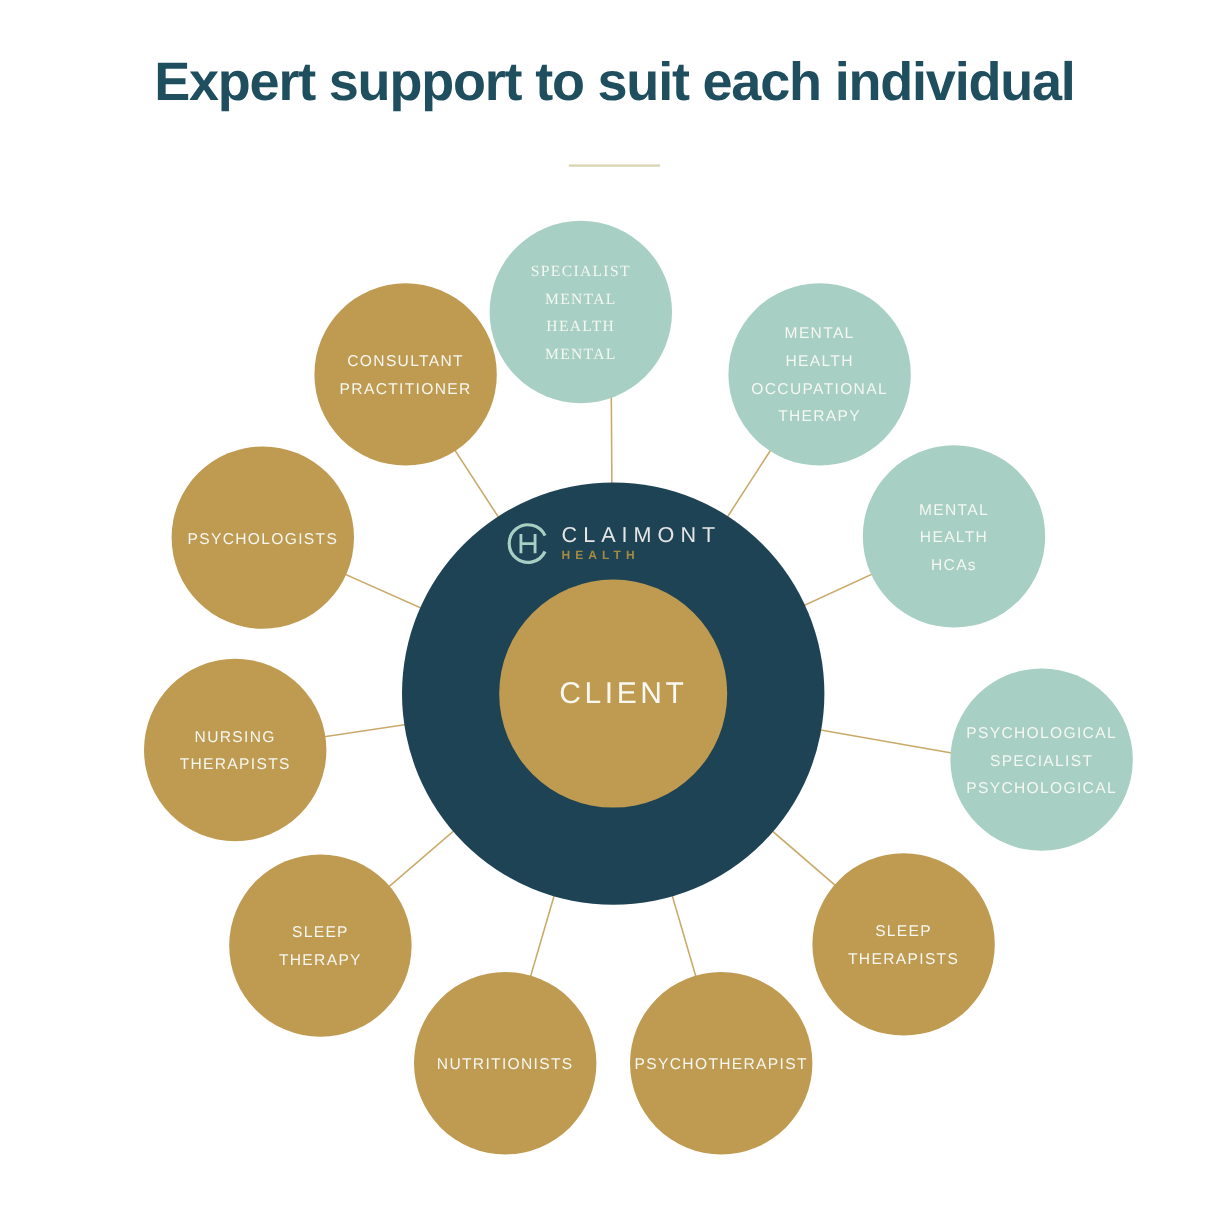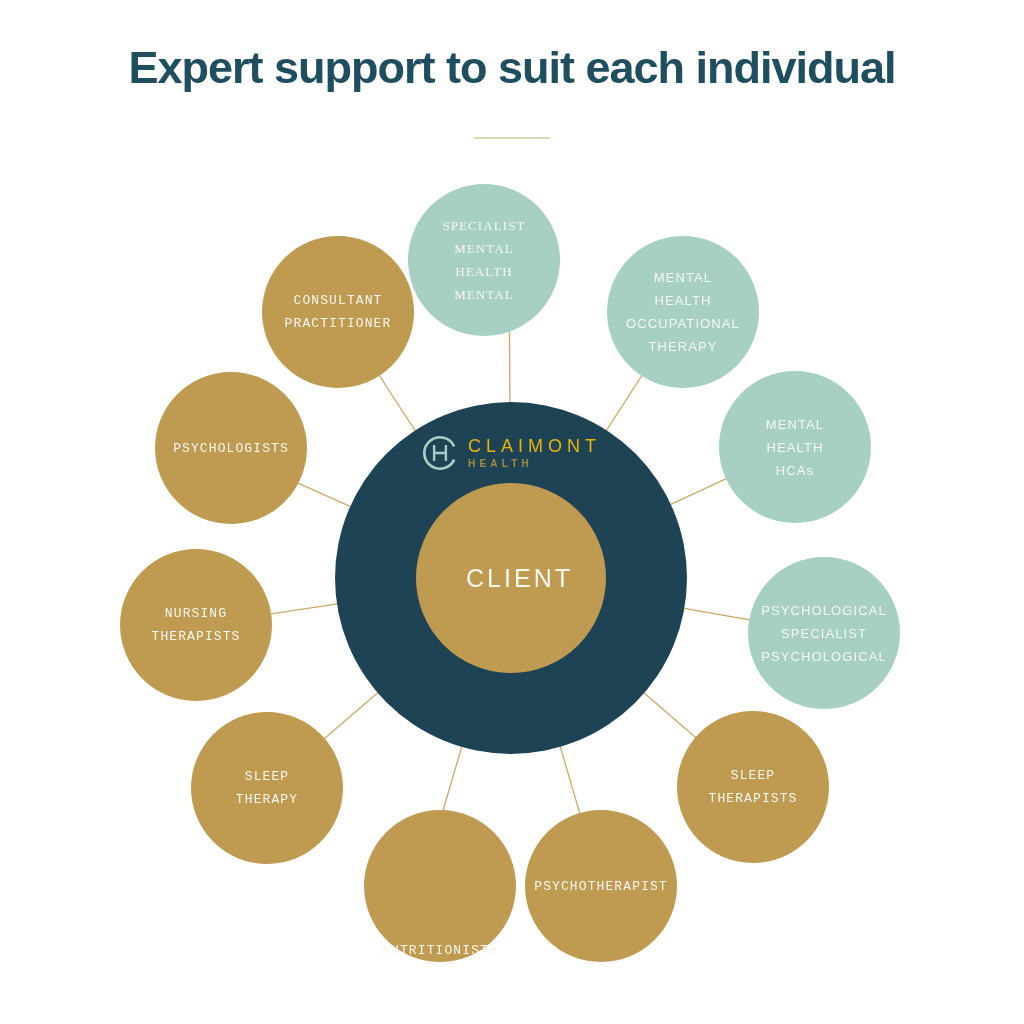--- a/index.html
+++ b/index.html
@@ -22,41 +22,41 @@
     position:absolute;border-radius:50%;
     background:var(--navy,#1e4355);
   }
   .logo{
     position:absolute;top:32px;left:50%;transform:translateX(-50%);
     display:flex;align-items:center;white-space:nowrap;
   }
   .logo-mark{width:38px;height:38px;flex:0 0 auto;}
   .logo-text{margin-left:9px;}
   .logo-name{
-    color:#eab308;font-size:18px;font-weight:400;letter-spacing:5px;line-height:1;
+    color:#e5e5e5;font-size:18px;font-weight:400;letter-spacing:5px;line-height:1;
   }
   .logo-subtitle{
     color:var(--health,#a68a3e);font-size:10px;font-weight:700;
     letter-spacing:4.2px;line-height:1;margin-top:4px;
   }
   .client-circle{
     position:absolute;left:50%;top:50%;transform:translate(-50%,-50%);
     border-radius:50%;background:var(--gold,#bf9b51);
     display:flex;align-items:center;justify-content:center;
   }
   .client-label{
     color:#f8f8f2;font-size:25px;letter-spacing:3px;font-weight:400;margin-left:17px;
   }
   .satellite{
     position:absolute;border-radius:50%;
     display:flex;align-items:center;justify-content:center;
     text-align:center;
   }
   .satellite.mint{background:var(--mint,#a7cfc3);}
-  .satellite.gold{background:var(--gold,#bf9b51);font-family:Liberation Mono, monospace;}
+  .satellite.gold{background:var(--gold,#bf9b51);}
   .sat-label{
     color:var(--label,#f5f7f2);font-size:13px;letter-spacing:1.1px;
     line-height:23px;font-weight:400;
   }
 </style>
 </head>
 <body>
 
 <div class="canvas">
 
@@ -94,56 +94,56 @@
           <div>THERAPY</div>
         </div>
       </div>
       <div class="satellite mint" style="left: 719px; top: 371px; height: 152px; width: 152px;">
         <div class="sat-label">
           <div>MENTAL</div>
           <div>HEALTH</div>
           <div>HCAs</div>
         </div>
       </div>
-      <div class="satellite mint" style="left: 748px; top: 557px; height: 152px; width: 152px; text-align: center;">
+      <div class="satellite mint" style="left: 792px; top: 557px; height: 152px; width: 152px; text-align: center;">
         <div class="sat-label">
           <div>PSYCHOLOGICAL</div>
           <div>SPECIALIST</div>
           <div>PSYCHOLOGICAL</div>
         </div>
       </div>
       <div class="satellite gold" style="left: 677px; top: 711px; height: 152px; width: 152px;">
         <div class="sat-label">
           <div>SLEEP</div>
           <div>THERAPISTS</div>
         </div>
       </div>
       <div class="satellite gold" style="left: 525px; top: 810px; height: 152px; width: 152px;">
         <div class="sat-label">
           <div>PSYCHOTHERAPIST</div>
         </div>
       </div>
-      <div class="satellite gold" style="left: 364px; top: 810px; height: 152px; width: 152px; align-items: flex-end;">
+      <div class="satellite gold" style="left: 345px; top: 810px; height: 152px; width: 152px;">
         <div class="sat-label">
           <div>NUTRITIONISTS</div>
         </div>
       </div>
       <div class="satellite gold" style="left: 191px; top: 712px; height: 152px; width: 152px;">
         <div class="sat-label">
           <div>SLEEP</div>
           <div>THERAPY</div>
         </div>
       </div>
       <div class="satellite gold" style="left: 120px; top: 549px; height: 152px; width: 152px;">
         <div class="sat-label">
           <div>NURSING</div>
           <div>THERAPISTS</div>
         </div>
       </div>
-      <div class="satellite gold" style="left: 155px; top: 372px; height: 152px; width: 152px;">
+      <div class="satellite gold" style="left: 143px; top: 372px; height: 152px; width: 152px;">
         <div class="sat-label">
           <div>PSYCHOLOGISTS</div>
         </div>
       </div>
       <div class="satellite gold" style="left: 262px; top: 236px; height: 152px; width: 152px;">
         <div class="sat-label">
           <div>CONSULTANT</div>
           <div>PRACTITIONER</div>
         </div>
       </div>

